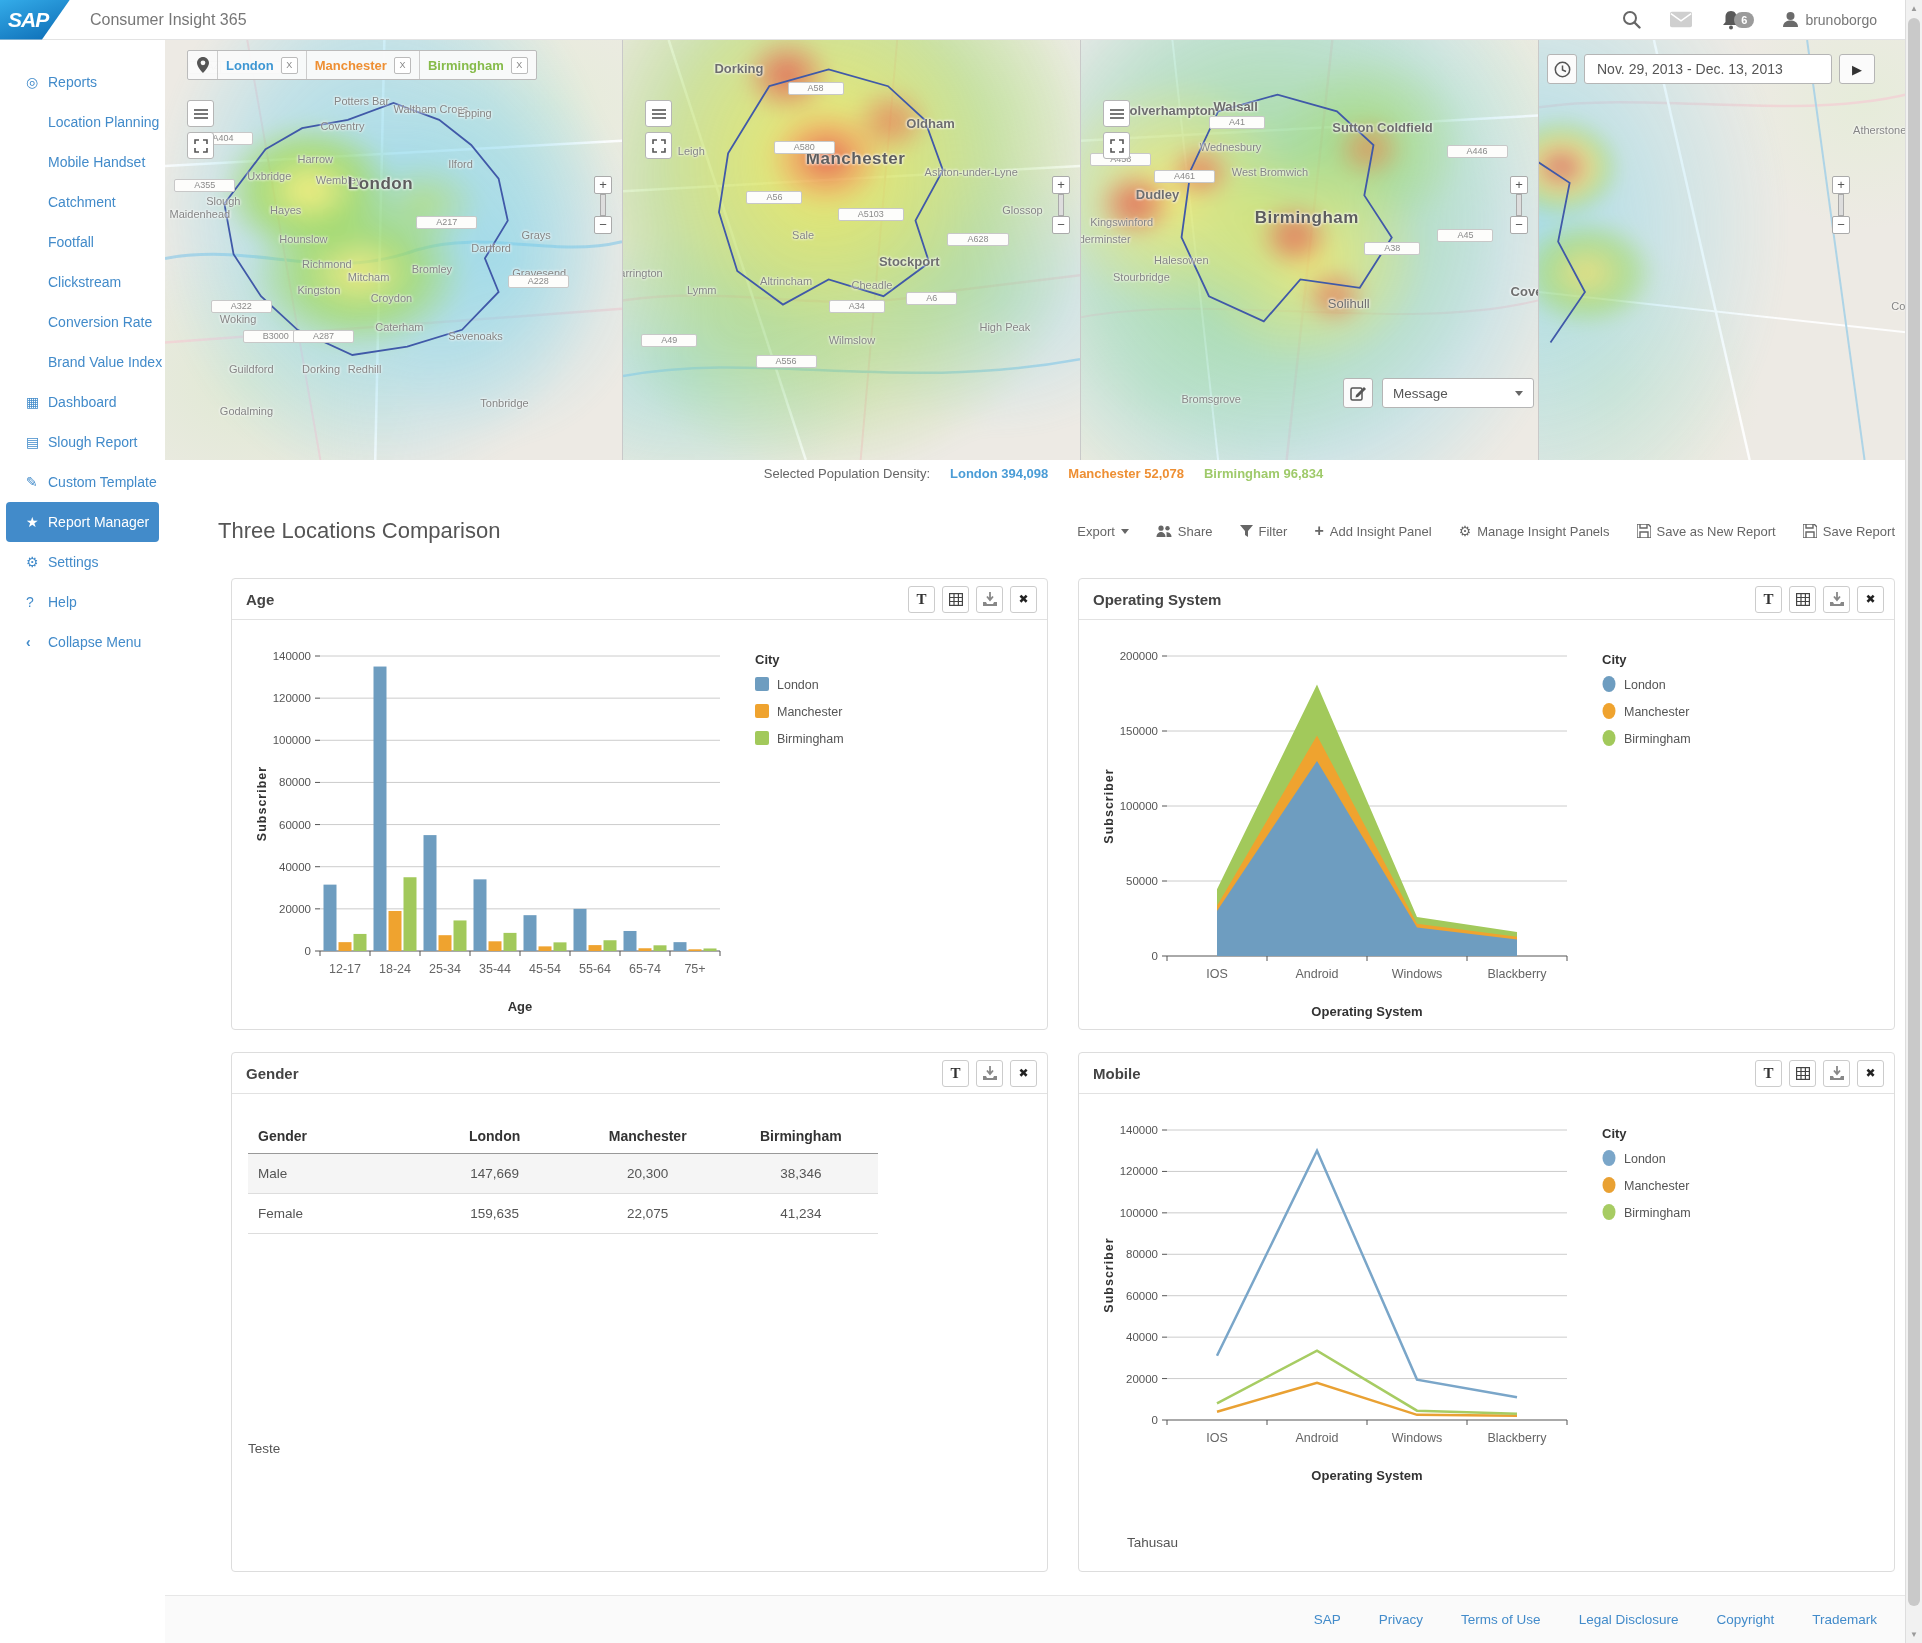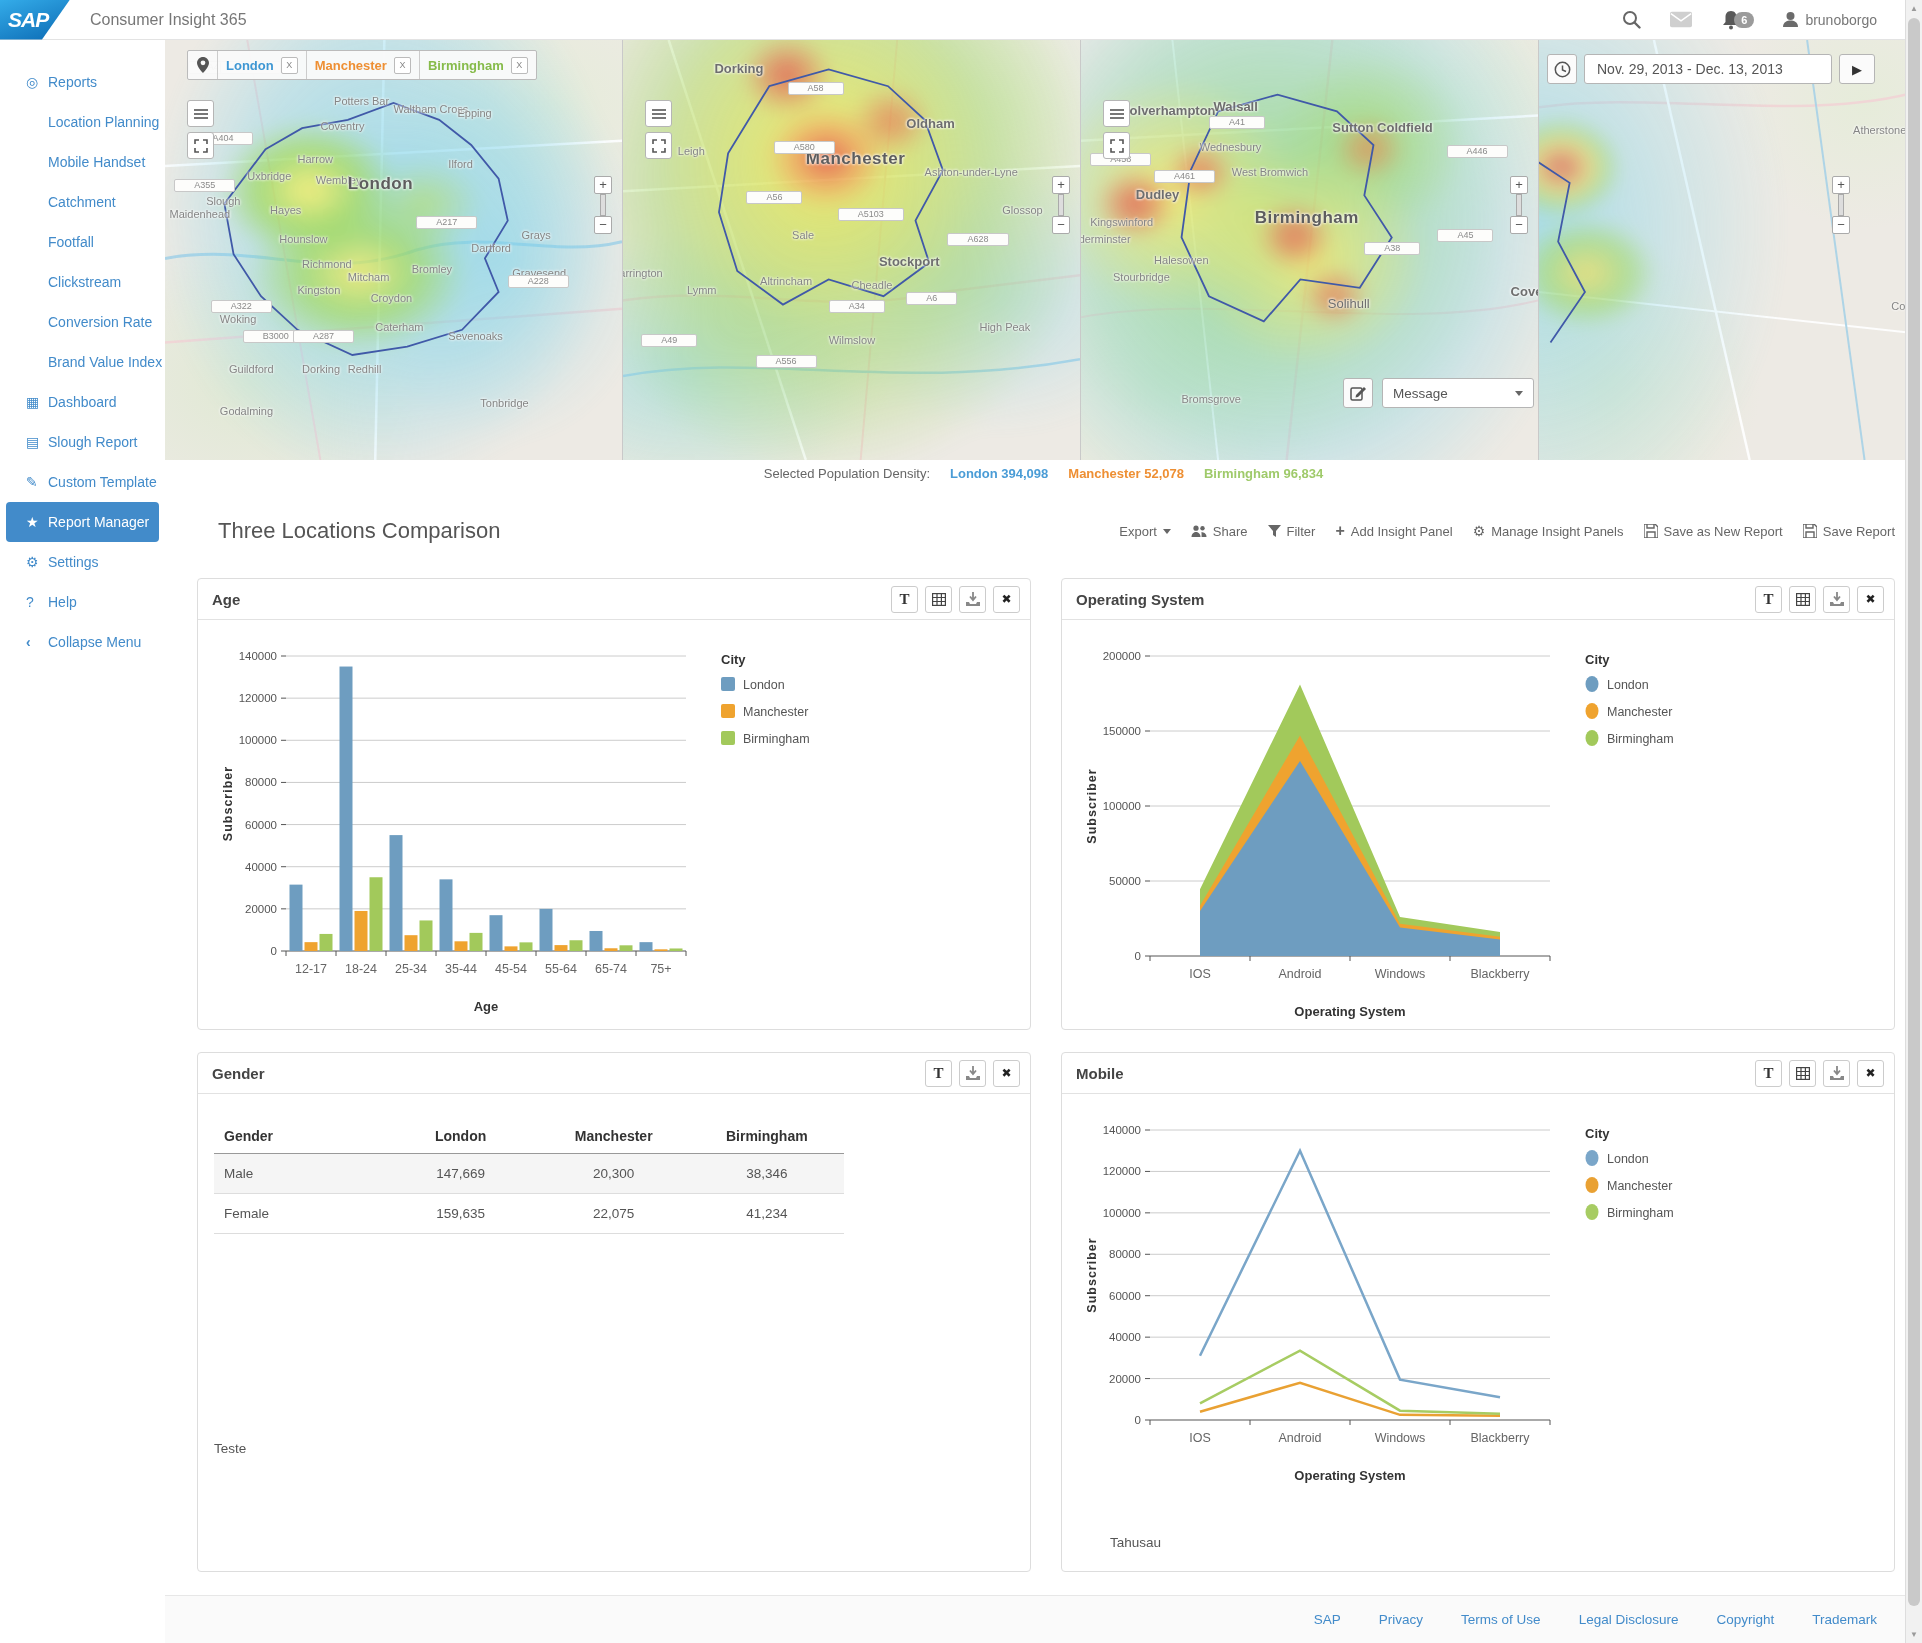--- a/index.html
+++ b/index.html
@@ -62,26 +62,26 @@
   .msgctl{position:absolute;right:4px;bottom:52px;display:flex;align-items:center;gap:9px;z-index:6}
   .msg-select{width:152px;height:30px;background:#fff;border:1px solid #b5b5b5;border-radius:3px;
     display:flex;align-items:center;justify-content:space-between;padding:0 10px;font-size:13.5px;color:#555;cursor:pointer}
   .caret{width:0;height:0;border-left:4px solid transparent;border-right:4px solid transparent;border-top:5px solid #666}
   
   .density{height:26px;display:flex;align-items:center;justify-content:center;gap:20px;font-size:13px;color:#666}
   .den-item{font-weight:bold}
   
   .report-bar{margin:28px 27px 30px 53px;height:34px;display:flex;align-items:center;justify-content:space-between}
   .rb-title{font-size:22px;color:#555;font-weight:normal}
-  .rb-actions{display:flex;align-items:center;gap:20px}
+  .rb-actions{display:flex;align-items:center;gap:27px}
   .rb-item{display:flex;align-items:center;gap:6px;font-size:13px;color:#666;cursor:pointer}
   .rb-item svg{flex:none}
   
   .grid{display:grid;grid-template-columns:1fr 1fr;grid-template-rows:452px 520px;
-    column-gap:30px;row-gap:22px;margin:0 27px 0 32px}
+    column-gap:30px;row-gap:22px;margin:0 27px 0 66px}
   .panel{background:#fff;border:1px solid #ddd;border-radius:4px;overflow:hidden;position:relative}
   .p-hd{height:41px;display:flex;align-items:center;justify-content:space-between;
     padding:0 10px 0 14px;border-bottom:1px solid #e2e2e2}
   .p-title{font-size:15px;font-weight:bold;color:#444}
   .p-btns{display:flex;gap:7px}
   .pbtn{width:27px;height:27px;border:1px solid #ccc;border-radius:3px;background:#fff;color:#333;
     display:flex;align-items:center;justify-content:center;font-size:13px;cursor:pointer}
   .pbtn.t{font-family:"Liberation Serif",serif;font-weight:bold;font-size:15px}
   .pbtn.x{font-size:12px;font-weight:bold;color:#222}
   .p-bd{padding:6px 0 0 8px}

